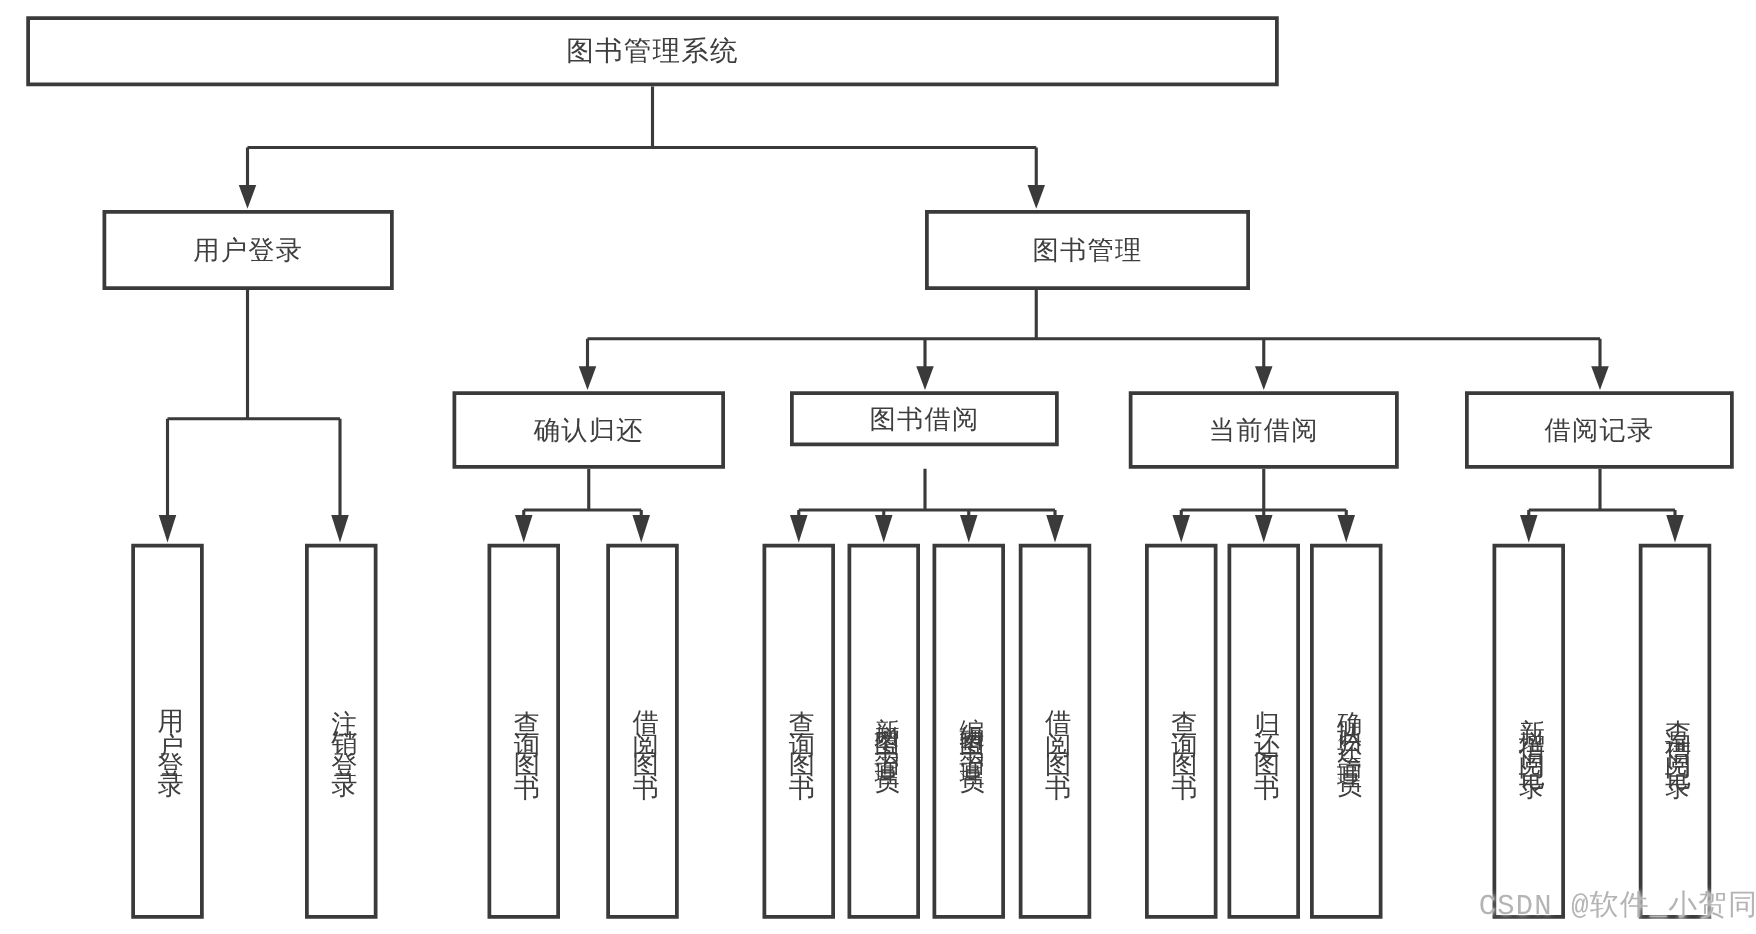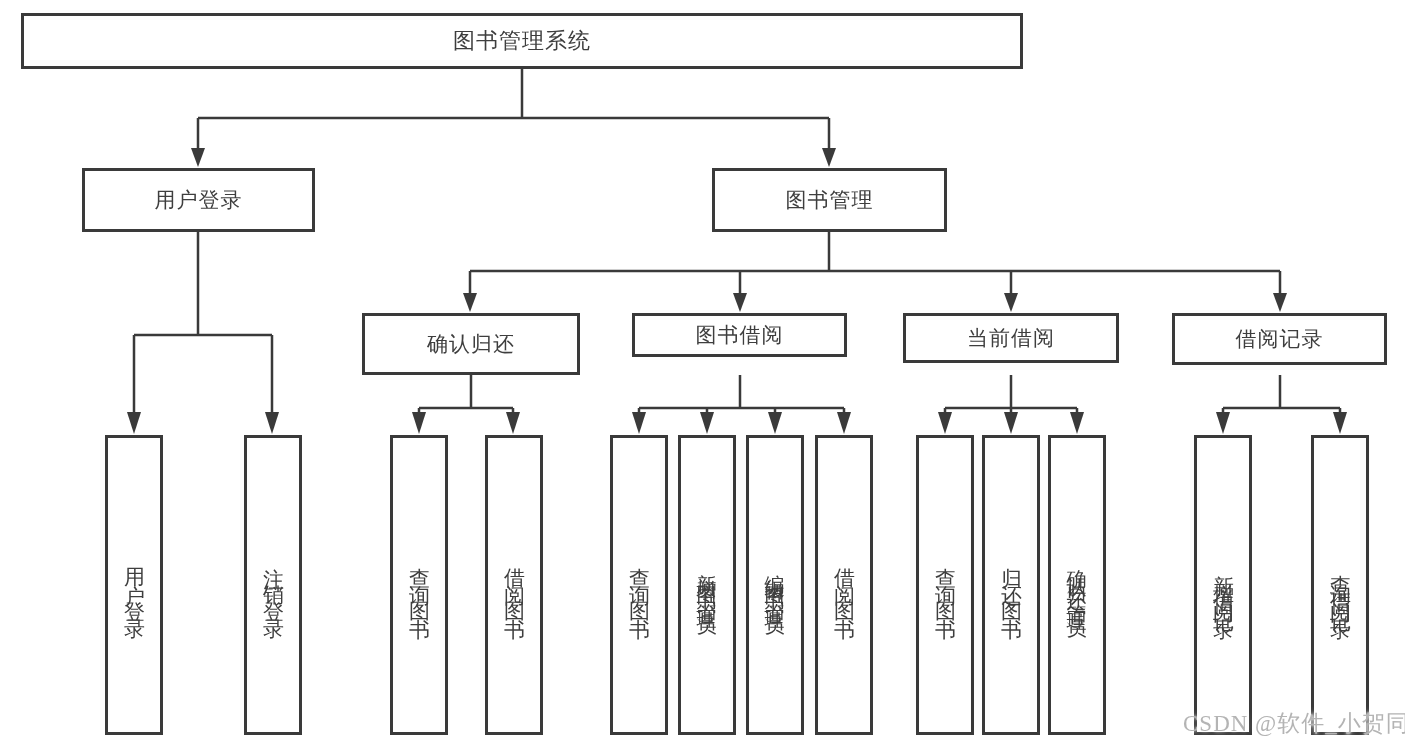--- a/index.html
+++ b/index.html
@@ -1,18 +1,18 @@
 <!DOCTYPE html>
 <html><head>
 <meta charset="utf-8">
 <style>
   html,body{margin:0;padding:0;background:#ffffff;}
   #canvas{
     position:relative;width:1405px;height:747px;background:#ffffff;
-    font-family:Liberation Serif, serif;overflow:hidden;
+    font-family:Liberation Mono, monospace;overflow:hidden;
   }
   svg.wires{position:absolute;left:0;top:0;z-index:0;}
   .box{
     position:absolute;background:#ffffff;border:3px solid #3a3a3a;
     display:flex;align-items:center;justify-content:center;
     color:#3e3e3e;box-sizing:border-box;z-index:1;
   }
   .hlabel{font-size:21px;letter-spacing:1px;white-space:nowrap;}
   .root .hlabel{font-size:22px;}
   .vlabel{
@@ -74,34 +74,34 @@
     </g>
   </svg>
 
   <div class="box root" style="left:21px;top:13px;width:1002px;height:56px;">
     <span class="hlabel">图书管理系统</span>
   </div>
 
   <div class="box" style="left:82px;top:168px;width:233px;height:64px;">
     <span class="hlabel">用户登录</span>
   </div>
-  <div class="box" style="left:712px;top:168px;width:235px;height:64px;">
+  <div class="box" style="left:740px;top:168px;width:260px;height:64px;">
     <span class="hlabel">图书管理</span>
   </div>
 
   <div class="box" style="left:362px;top:313px;width:218px;height:62px;">
     <span class="hlabel">确认归还</span>
   </div>
   <div class="box" style="left:632px;top:313px;width:215px;height:44px;">
     <span class="hlabel">图书借阅</span>
   </div>
-  <div class="box" style="left:903px;top:313px;width:216px;height:50px;">
+  <div class="box" style="left:903px;top:313px;width:216px;height:62px;">
     <span class="hlabel">当前借阅</span>
   </div>
-  <div class="box" style="left:1172px;top:313px;width:215px;height:52px;">
+  <div class="box" style="left:1172px;top:313px;width:215px;height:62px;">
     <span class="hlabel">借阅记录</span>
   </div>
 
   <div class="box" style="left:105px;top:435px;width:58px;height:300px;">
     <span class="vlabel ls17">用户登录</span>
   </div>
   <div class="box" style="left:244px;top:435px;width:58px;height:300px;">
     <span class="vlabel ls17">注销登录</span>
   </div>
 

